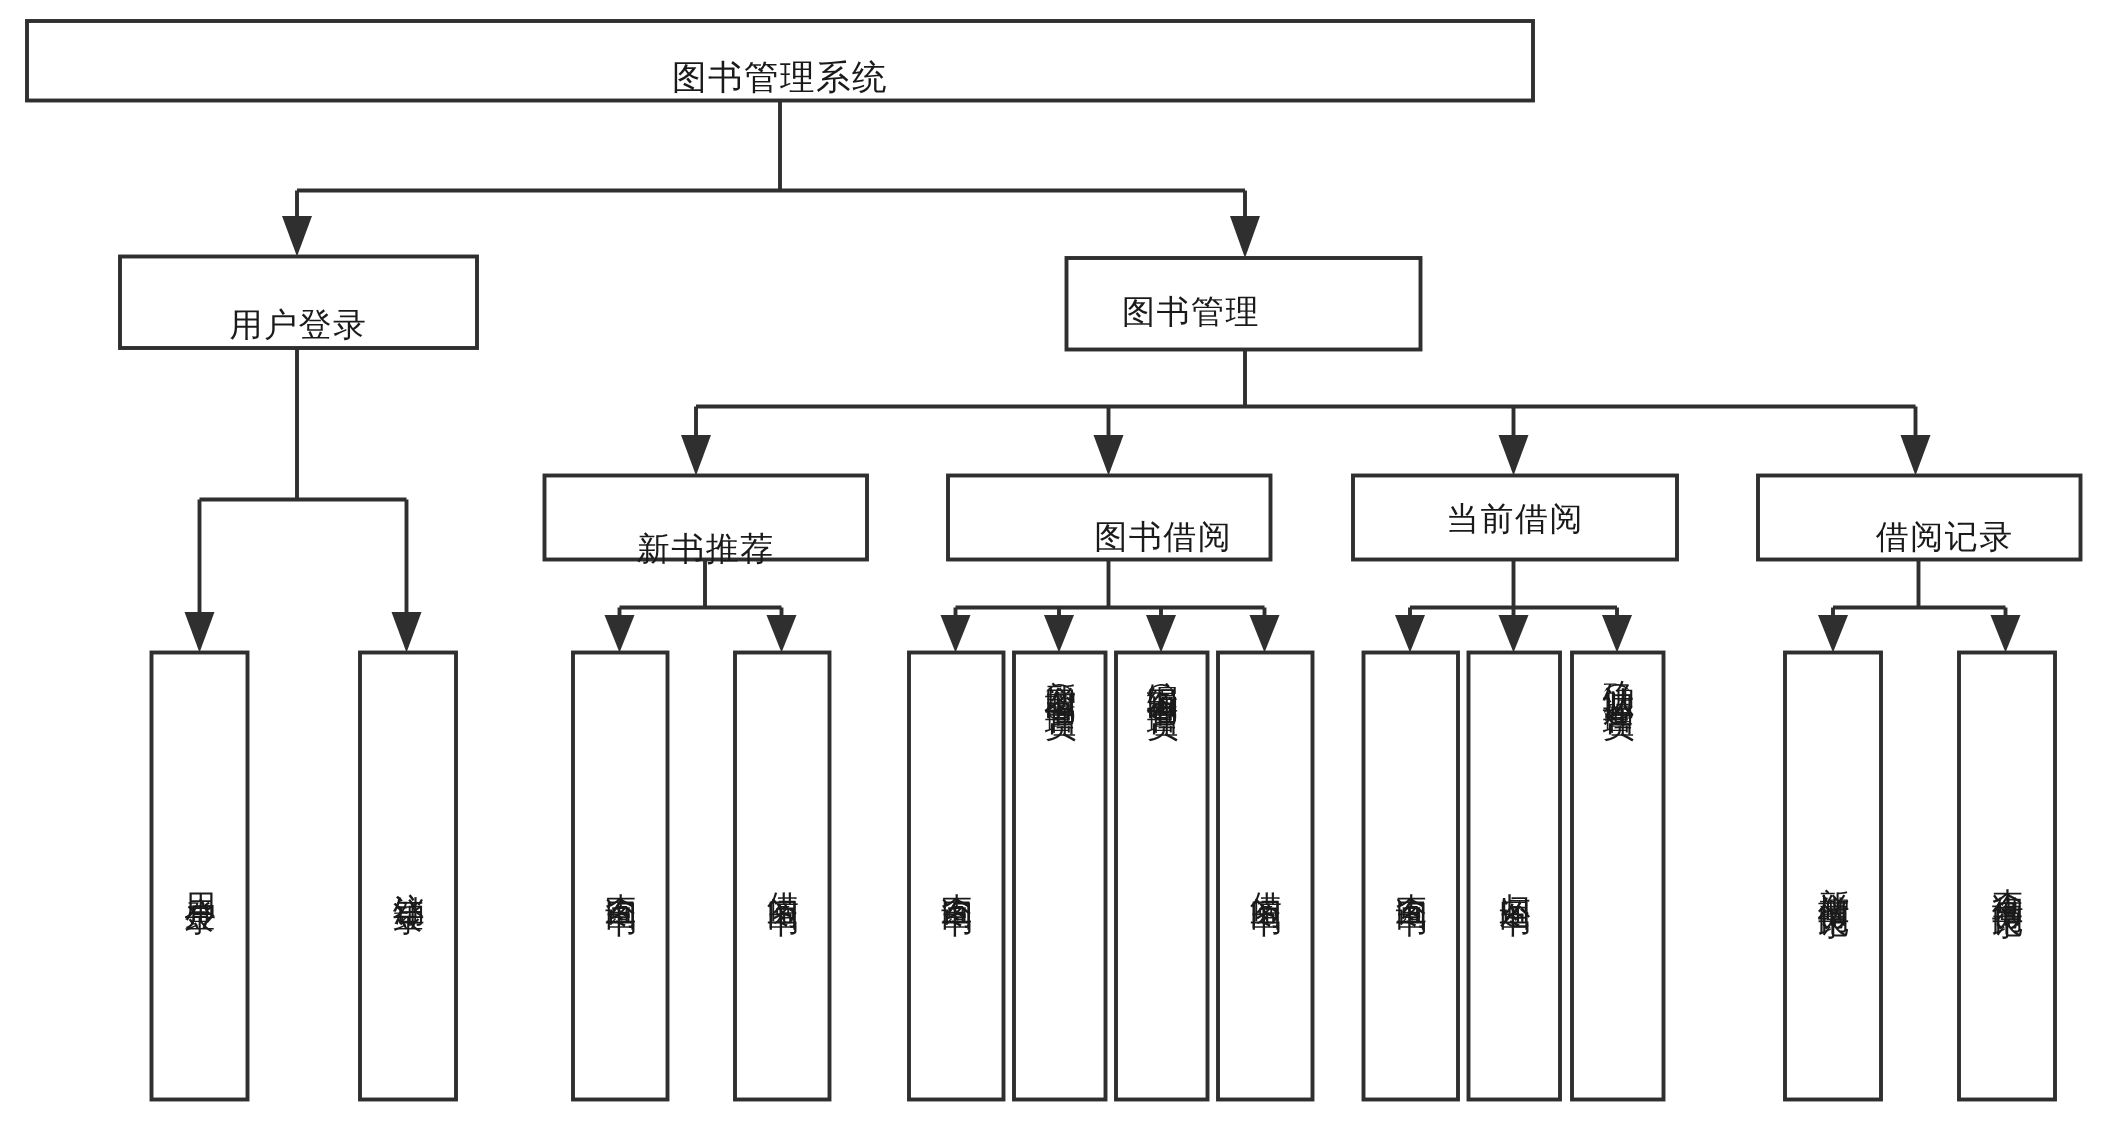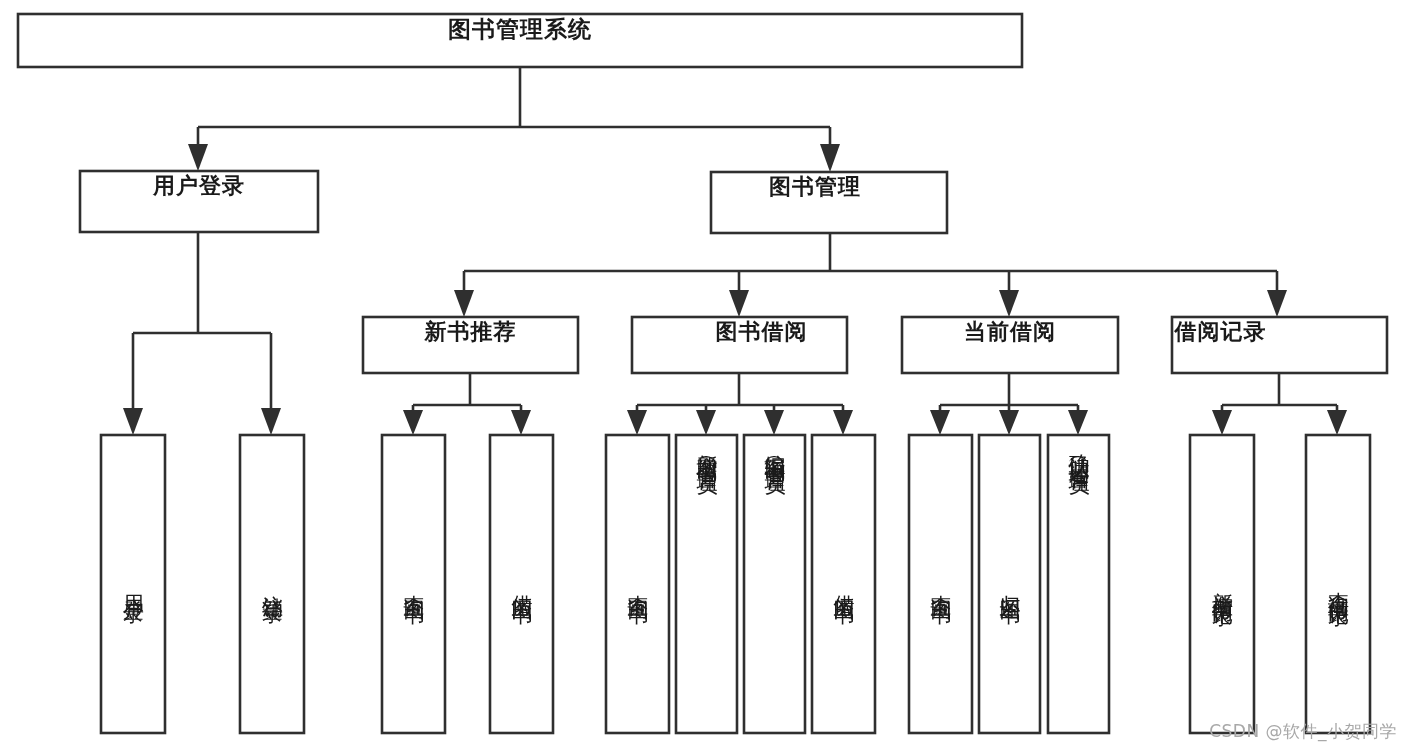--- a/index.html
+++ b/index.html
@@ -56,24 +56,23 @@
     font-family: "DejaVu Sans", "Liberation Sans", sans-serif;
     font-size: 21px;
     line-height: 1;
     letter-spacing: 3px;
     color: #1a1a1a;
     white-space: nowrap;
   }
   .hlabel-wrap {
     position: absolute;
     display: flex;
-    align-items: flex-start;
+    align-items: flex-end;
     justify-content: center;
     pointer-events: none;
-    font-weight: bold;
   }
   .hlabel-text {
     font-family: "DejaVu Sans", "Liberation Sans", sans-serif;
     font-size: 22px;
     color: #1a1a1a;
     white-space: nowrap;
     letter-spacing: 1px;
   }
   .title-text {
     font-size: 23px;
@@ -203,37 +202,37 @@
   </svg>
 
   <div class="hlabel-wrap" style="left:18px; top:14px; width:1004px; height:53px;">
     <span class="hlabel-text title-text">图书管理系统</span>
   </div>
 
   <div class="hlabel-wrap" style="left:80px; top:171px; width:238px; height:61px;">
     <span class="hlabel-text">用户登录</span>
   </div>
 
-  <div class="hlabel-wrap" style="left:697px; top:172px; width:236px; height:51px;">
+  <div class="hlabel-wrap" style="left:676px; top:172px; width:236px; height:51px;">
     <span class="hlabel-text">图书管理</span>
   </div>
 
   <div class="hlabel-wrap" style="left:363px; top:317px; width:215px; height:64px;">
     <span class="hlabel-text">新书推荐</span>
   </div>
 
-  <div class="hlabel-wrap" style="left:654px; top:317px; width:215px; height:56px;">
+  <div class="hlabel-wrap" style="left:668px; top:317px; width:215px; height:56px;">
     <span class="hlabel-text">图书借阅</span>
   </div>
 
   <div class="hlabel-wrap" style="left:902px; top:317px; width:216px; height:44px;">
     <span class="hlabel-text">当前借阅</span>
   </div>
 
-  <div class="hlabel-wrap" style="left:1120px; top:317px; width:201px; height:56px;">
+  <div class="hlabel-wrap" style="left:1196px; top:317px; width:201px; height:56px;">
     <span class="hlabel-text">借阅记录</span>
   </div>
 
   <div class="vlabel-wrap" style="left:101px; top:435px; width:64px; height:298px;">
     <span class="vlabel-text">用户登录</span>
   </div>
   <div class="vlabel-wrap" style="left:240px; top:435px; width:64px; height:298px;">
     <span class="vlabel-text">注销登录</span>
   </div>
 
@@ -267,15 +266,14 @@
     <span class="vlabel-text">确认归还（管理员）</span>
   </div>
 
   <div class="vlabel-wrap" style="left:1190px; top:435px; width:64px; height:298px;">
     <span class="vlabel-text">新增借阅记录</span>
   </div>
   <div class="vlabel-wrap" style="left:1306px; top:435px; width:64px; height:298px;">
     <span class="vlabel-text">查询借阅记录</span>
   </div>
 
-  <div id="watermark">CSDN @软件_小贺同学</div>
 
 </div>
 
 </body></html>

